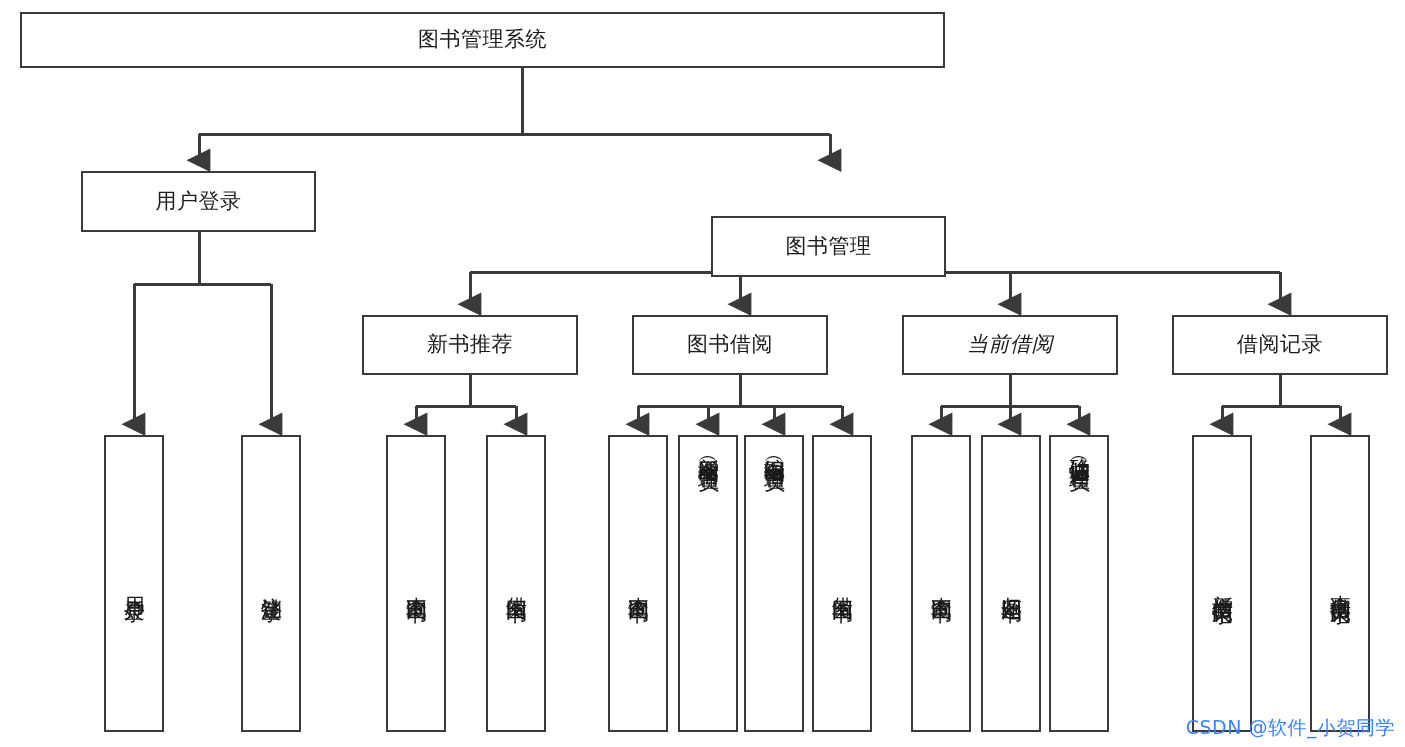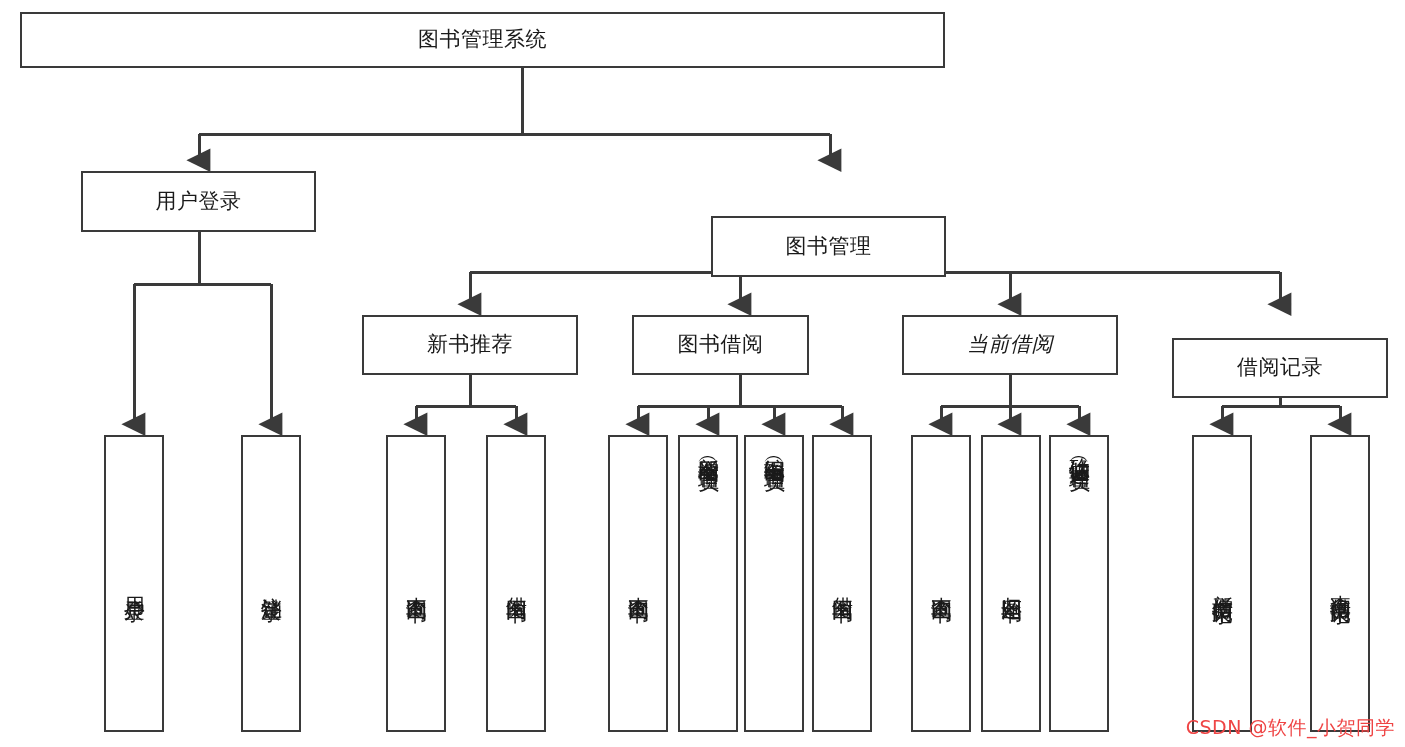--- a/index.html
+++ b/index.html
@@ -57,21 +57,21 @@
   }
   .leaf-box.center-v {
     align-items: center;
     padding-top: 0;
   }
   #watermark {
     position: absolute;
     right: 10px;
     bottom: 6px;
     font-size: 19px;
-    color: #ef4444;
+    color: #3b82f6;
     letter-spacing: 0.5px;
     white-space: nowrap;
     user-select: none;
   }
 </style>
 </head>
 <body>
 
 <div id="diagram-root">
 
@@ -134,27 +134,27 @@
   <div class="node-box" style="left:81px; top:171px; width:235px; height:61px;">
     <span class="node-label-h">用户登录</span>
   </div>
   <div class="node-box" style="left:711px; top:171px; width:235px; height:61px;margin-top:45px;">
     <span class="node-label-h">图书管理</span>
   </div>
 
   <div class="node-box" style="left:362px; top:315px; width:216px; height:60px;">
     <span class="node-label-h">新书推荐</span>
   </div>
-  <div class="node-box" style="left:632px; top:315px; width:177px; height:60px;align-items:center;">
+  <div class="node-box" style="left:632px; top:315px; width:196px; height:60px;align-items:center;">
     <span class="node-label-h">图书借阅</span>
   </div>
   <div class="node-box" style="left:902px; top:315px; width:216px; height:60px;font-style:italic;">
     <span class="node-label-h">当前借阅</span>
   </div>
-  <div class="node-box" style="left:1172px; top:315px; width:216px; height:60px;margin-top:23px;">
+  <div class="node-box" style="left:1172px; top:315px; width:216px; height:60px;">
     <span class="node-label-h">借阅记录</span>
   </div>
 
   <div class="node-box leaf-box center-v" style="left:104px; top:435px; width:60px; height:297px;">
     <span class="node-label-v">用户登录</span>
   </div>
   <div class="node-box leaf-box center-v" style="left:241px; top:435px; width:60px; height:297px;">
     <span class="node-label-v">注销登录</span>
   </div>
 

